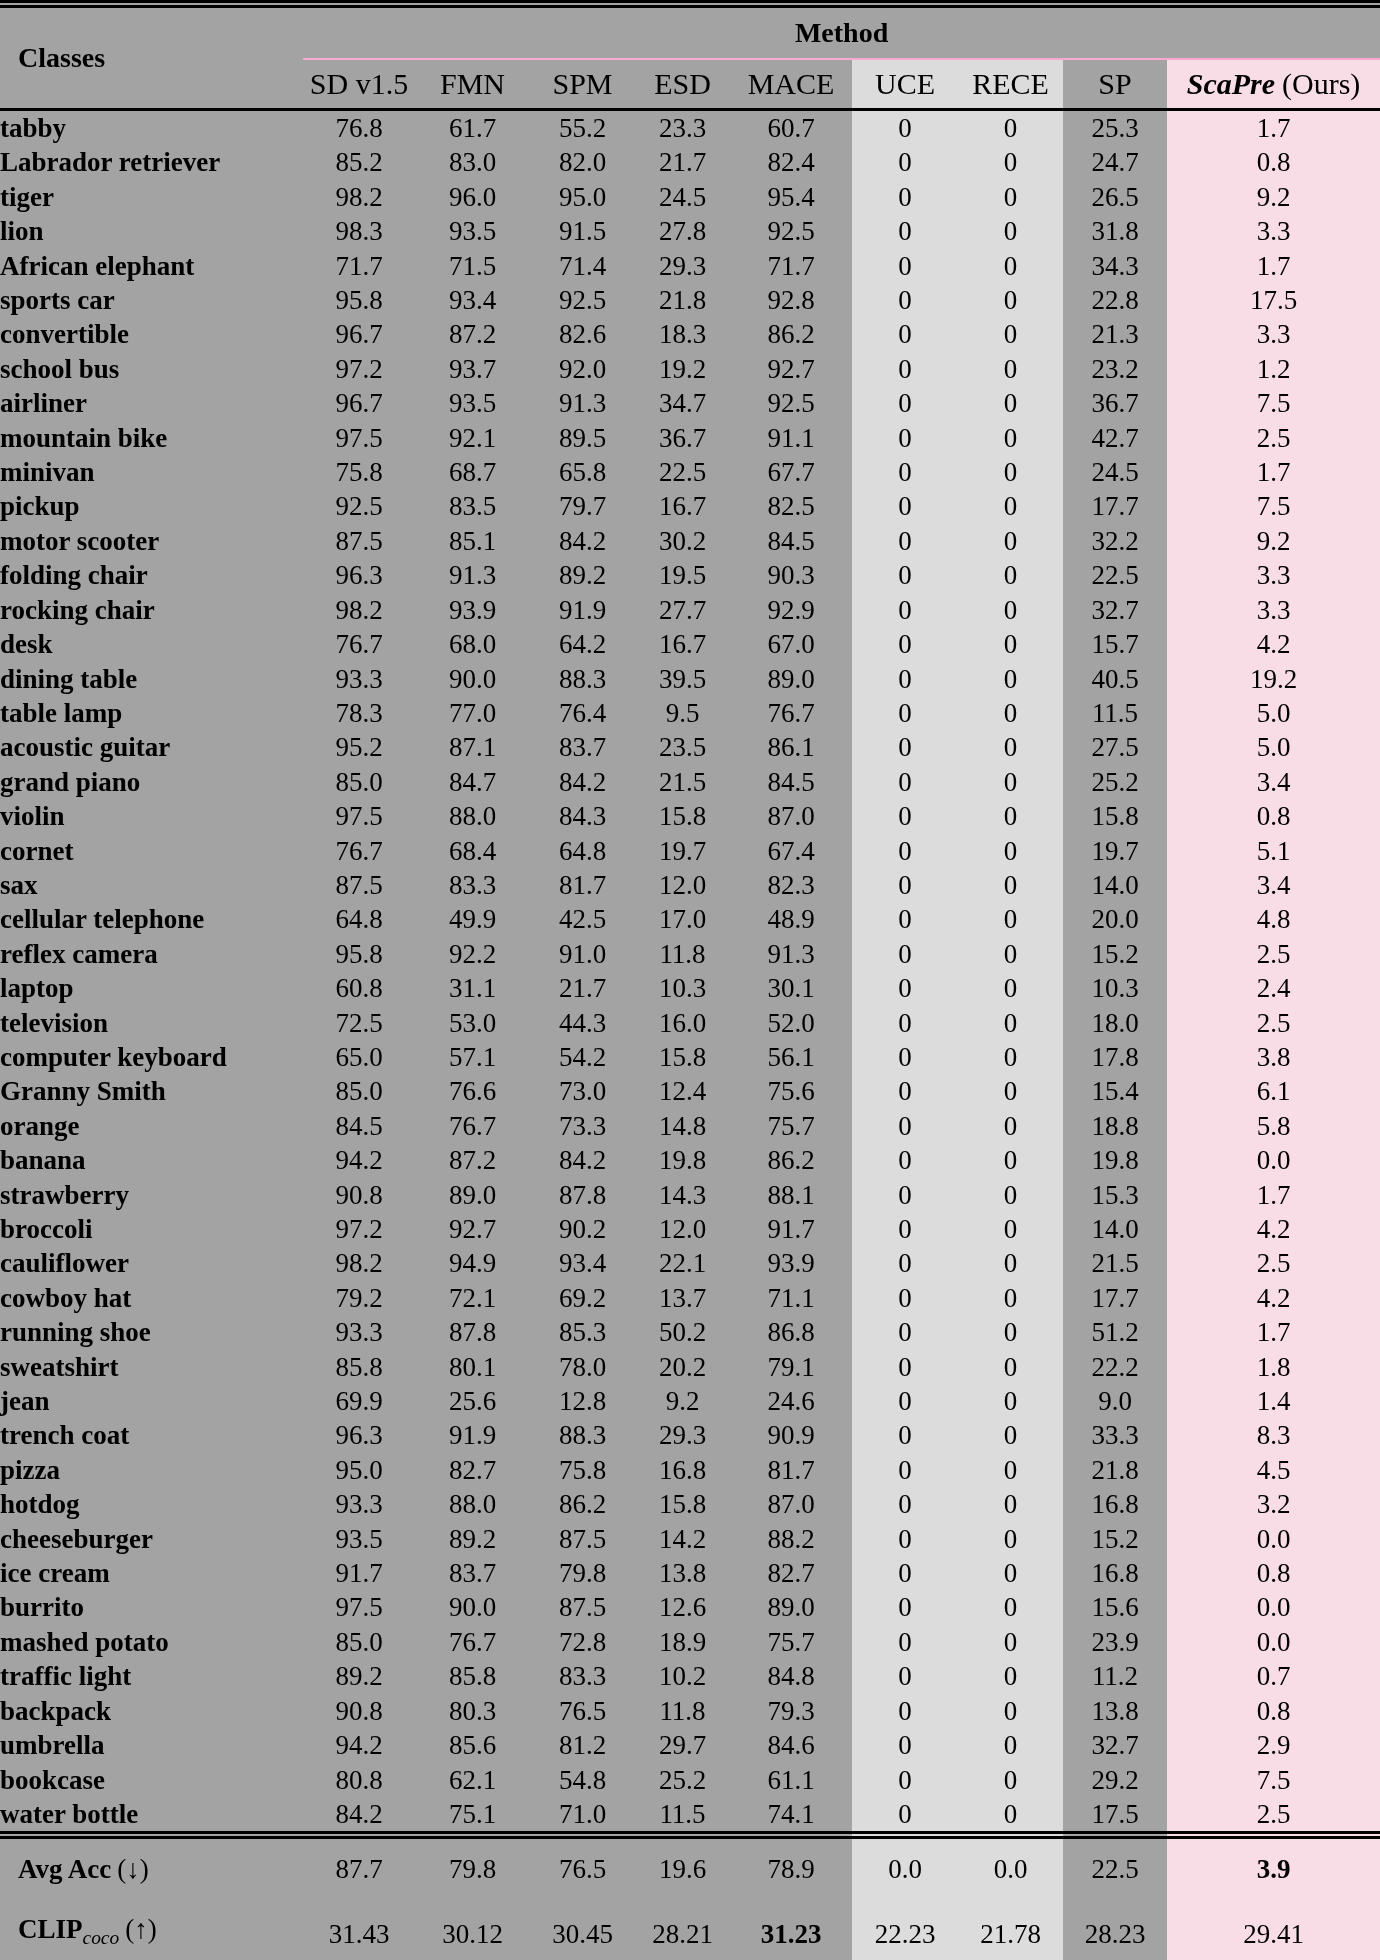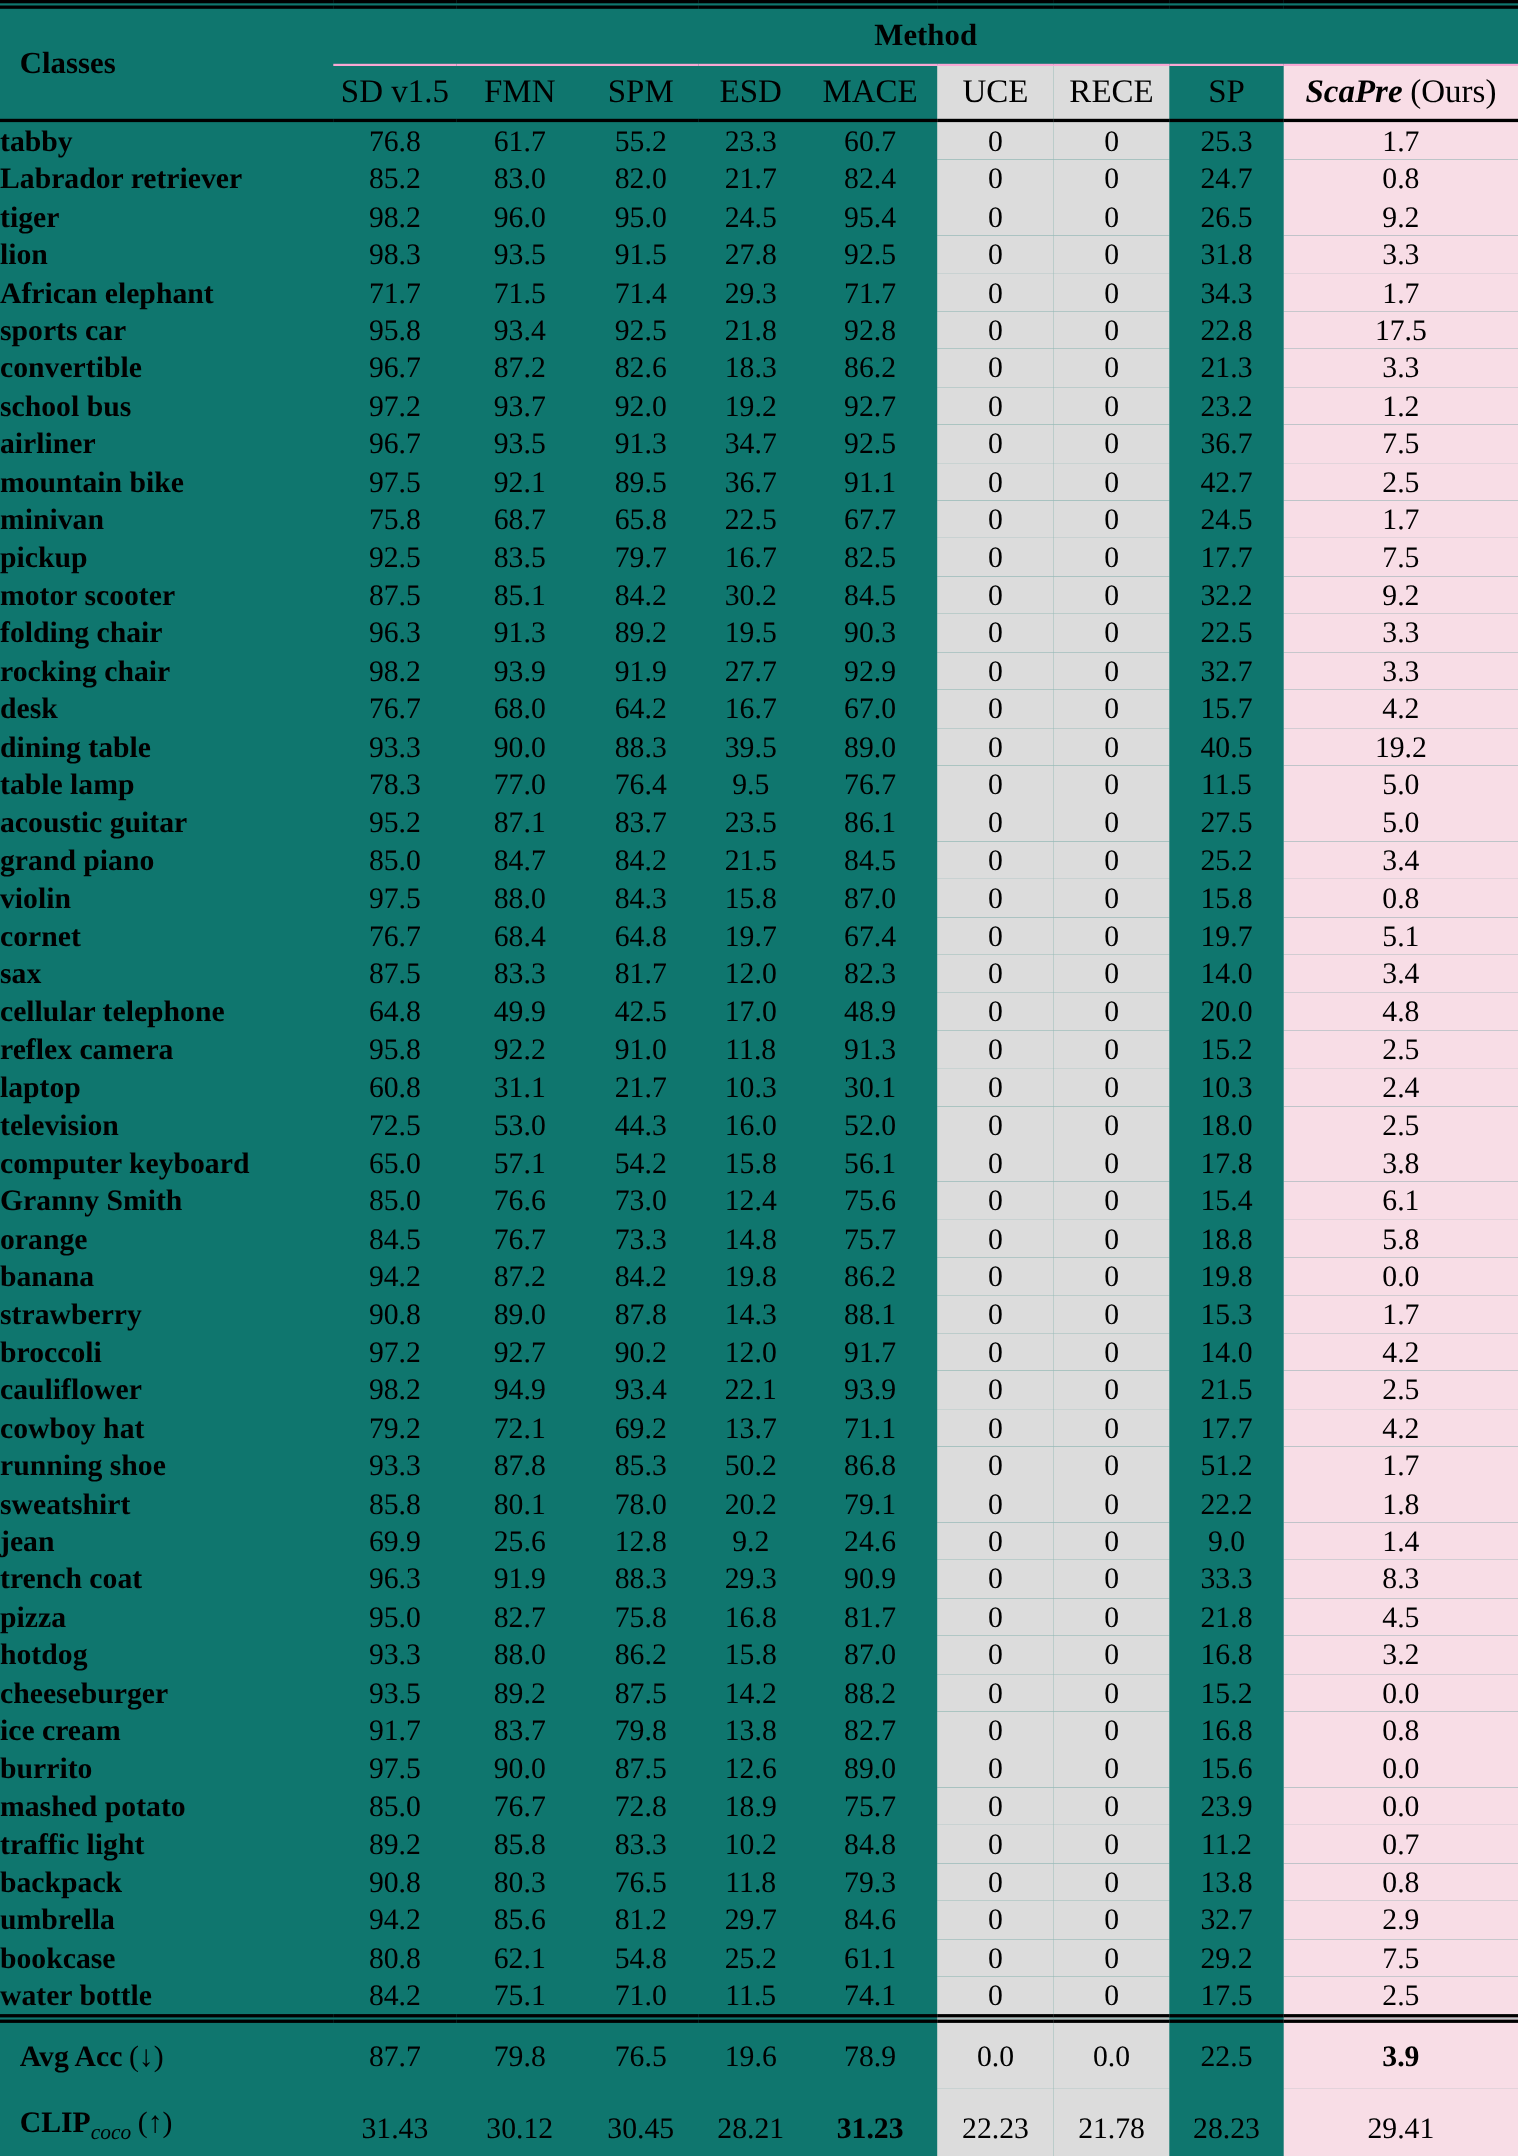--- a/index.html
+++ b/index.html
@@ -1,17 +1,17 @@
 <!DOCTYPE html>
 <html style="--gray: #dcdcdc; --pink: #f8dde6;"><head>
 <meta charset="utf-8">
 <style>
   html, body { margin: 0; padding: 0; background: #ffffff; }
   .page {
-    width: 1380px; height: 1960px; background: #0f766e;
+    width: 1380px; height: 1960px; background: #a3a3a3;
     font-family: "Liberation Serif", "DejaVu Serif", serif;
     color: #000; overflow: hidden; box-sizing: border-box;
   }
   table.results {
     border-collapse: collapse; table-layout: fixed;
     width: 1380px; margin: 0;
   }
   
   .gray { background: var(--gray, #dcdcdc); }
   .pink { background: var(--pink, #f8dde6); }

